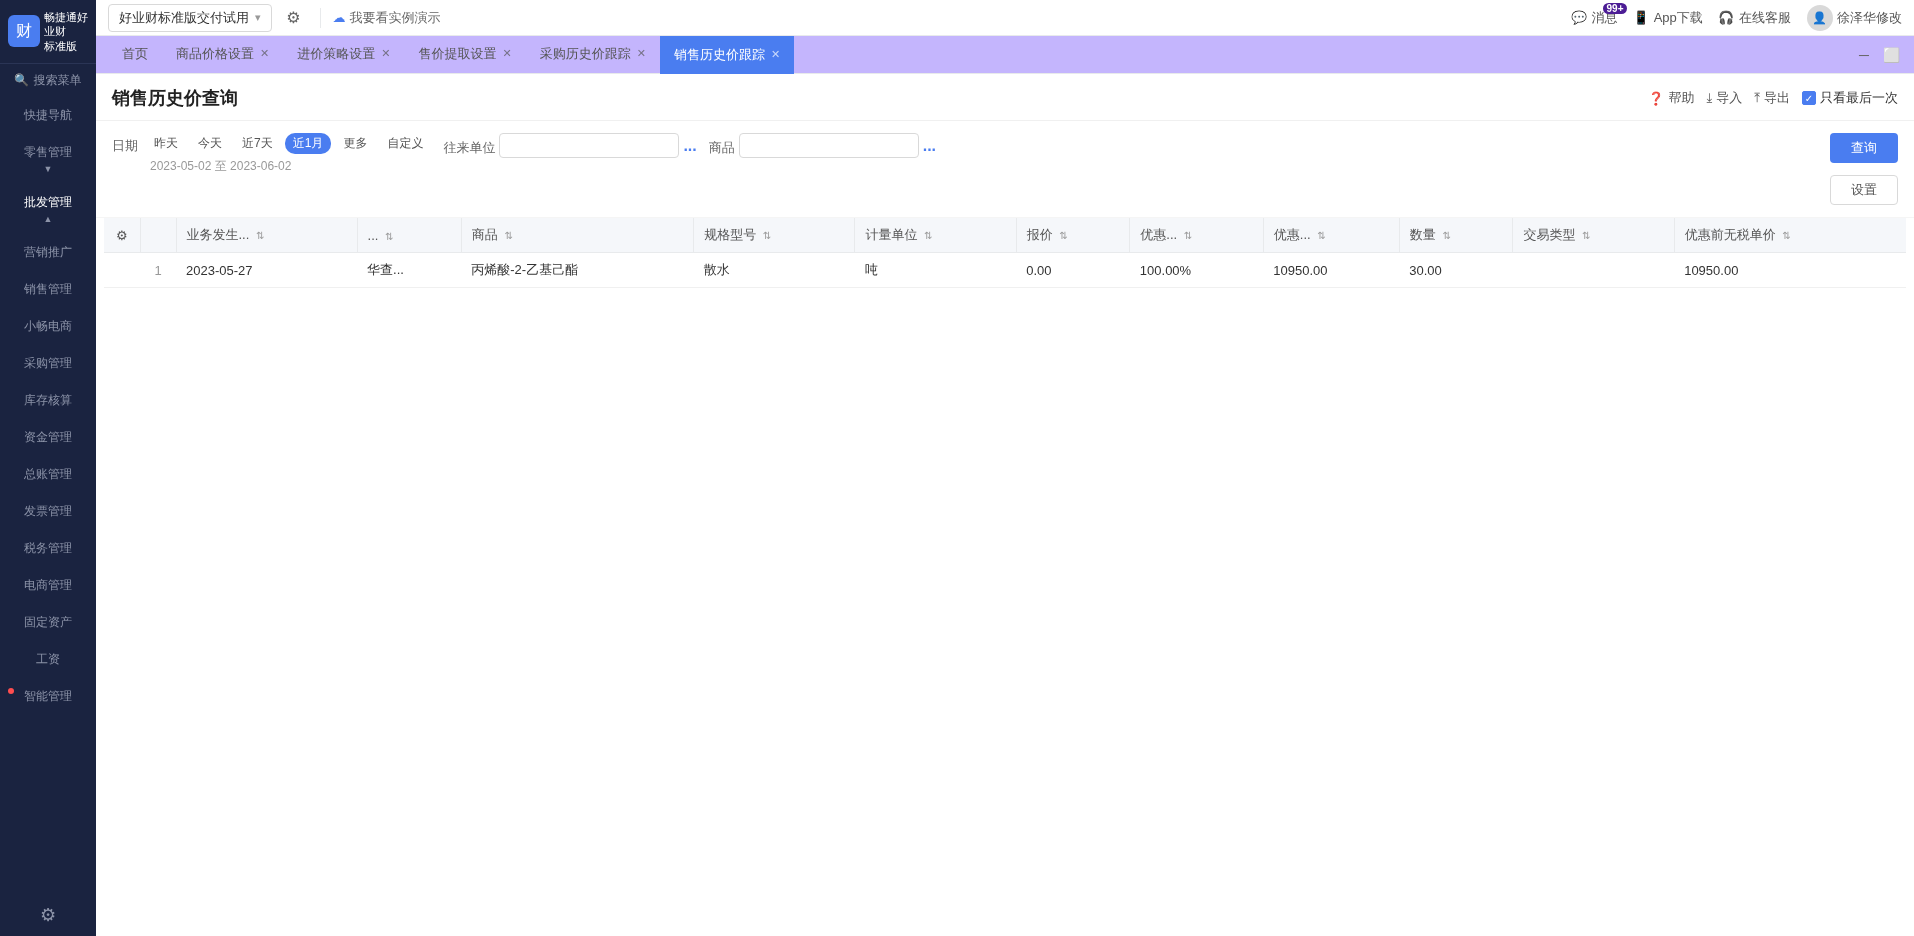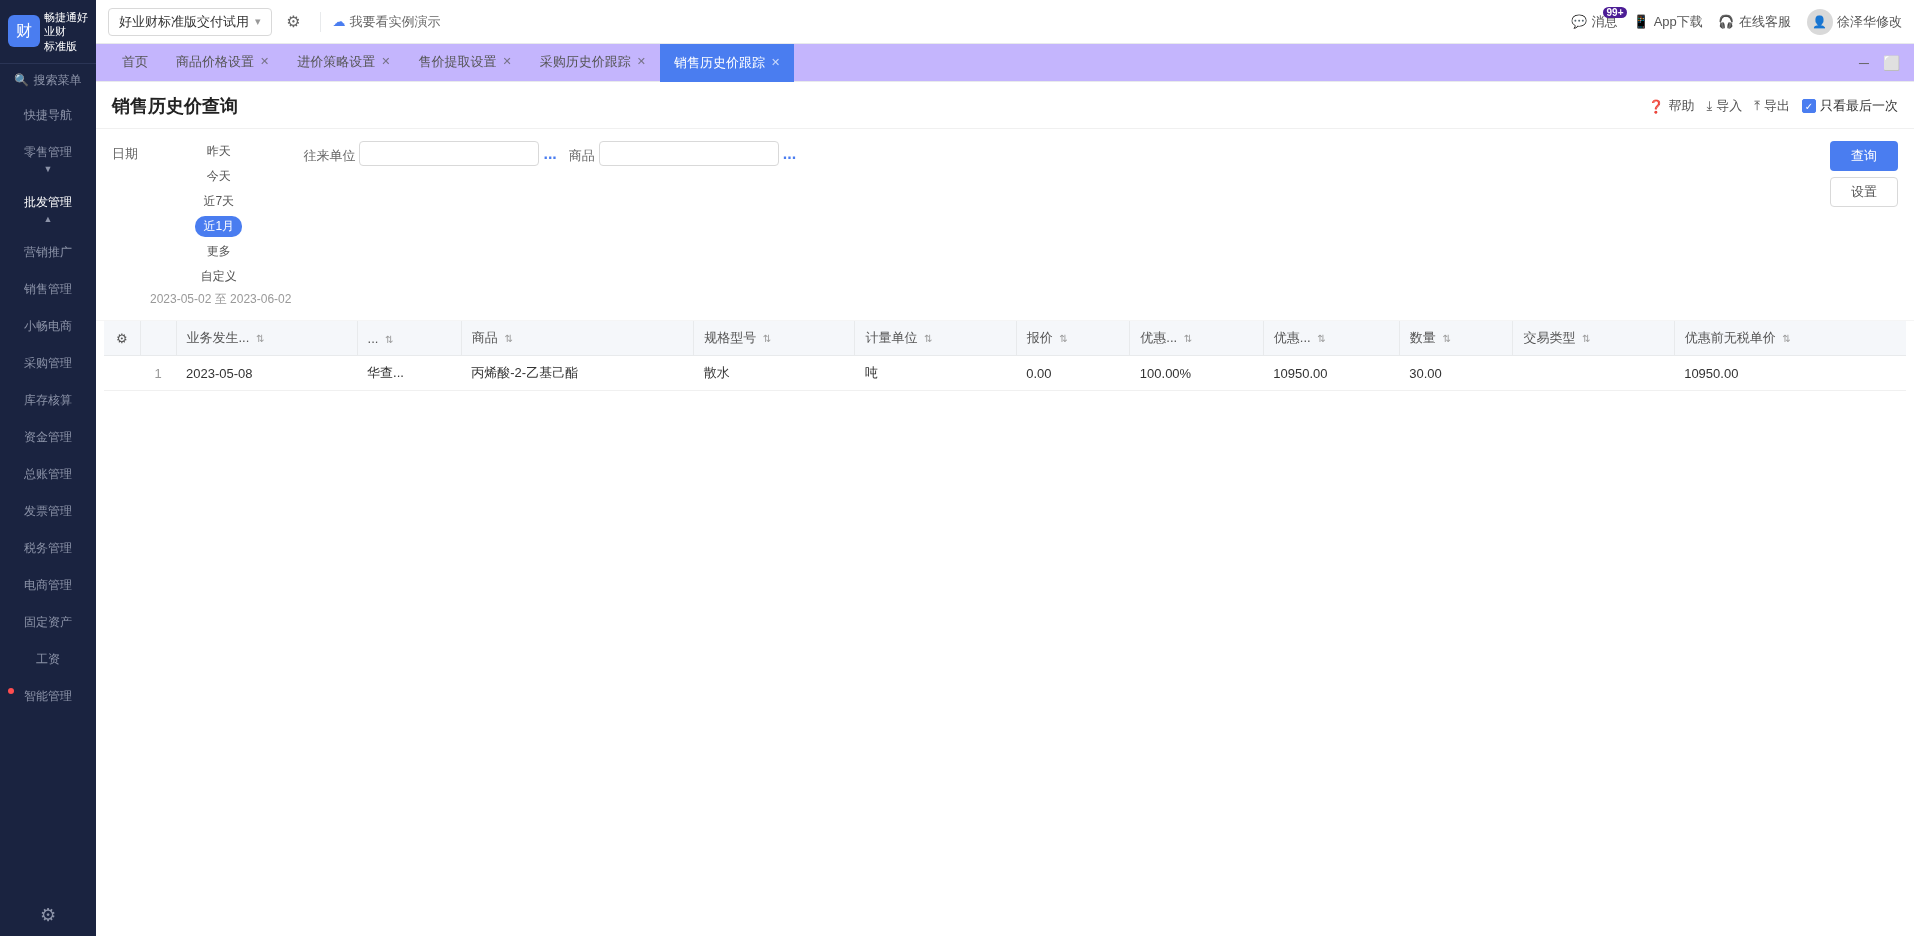--- a/index.html
+++ b/index.html
@@ -94,21 +94,21 @@
       overflow: hidden;
     }
 
     
     .topbar {
       background: #fff;
       border-bottom: 1px solid #e8eaec;
       display: flex;
       align-items: center;
       padding: 8px 12px;
-      height: 44px;
+      height: 36px;
       gap: 8px;
       flex-shrink: 0;
     }
     .topbar-selector {
       display: flex;
       align-items: center;
       gap: 6px;
       padding: 4px 10px;
       border: 1px solid #d9d9d9;
       border-radius: 4px;
@@ -273,21 +273,20 @@
     }
     .filter-date-options {
       display: flex;
       flex-direction: column;
       gap: 4px;
     }
     .filter-date-btns {
       display: flex;
       align-items: center;
       gap: 4px;
-      flex-direction: column;
     }
     .date-btn {
       padding: 2px 8px;
       font-size: 12px;
       cursor: pointer;
       color: #555;
       border-radius: 3px;
     }
     .date-btn.active {
       background: #4a7df0;
@@ -316,21 +315,21 @@
     .filter-dots {
       color: #4a7df0;
       cursor: pointer;
       font-size: 16px;
       font-weight: bold;
     }
     .filter-actions {
       margin-left: auto;
       display: flex;
       flex-direction: column;
-      gap: 6px;
+      gap: 12px;
     }
     .btn-query {
       background: #4a7df0;
       color: #fff;
       border: none;
       padding: 6px 20px;
       border-radius: 4px;
       cursor: pointer;
       font-size: 13px;
     }
@@ -653,21 +652,21 @@
               <span>优惠前无税单价</span>
               <span class="sort-icon">⇅</span>
             </th>
           </tr>
         </thead>
         <tbody id="table-body">
 
         <tr>
       <td class="row-num"></td>
       <td class="row-num">1</td>
-      <td>2023-05-08</td>
+      <td>2023-05-27</td>
       <td>华查...</td>
       <td>丙烯酸-2-乙基己酯</td>
       <td>散水</td>
       <td>吨</td>
       <td>0.00</td>
       <td>100.00%</td>
       <td>10950.00</td>
       <td>30.00</td>
       <td></td>
       <td>10950.00</td>

